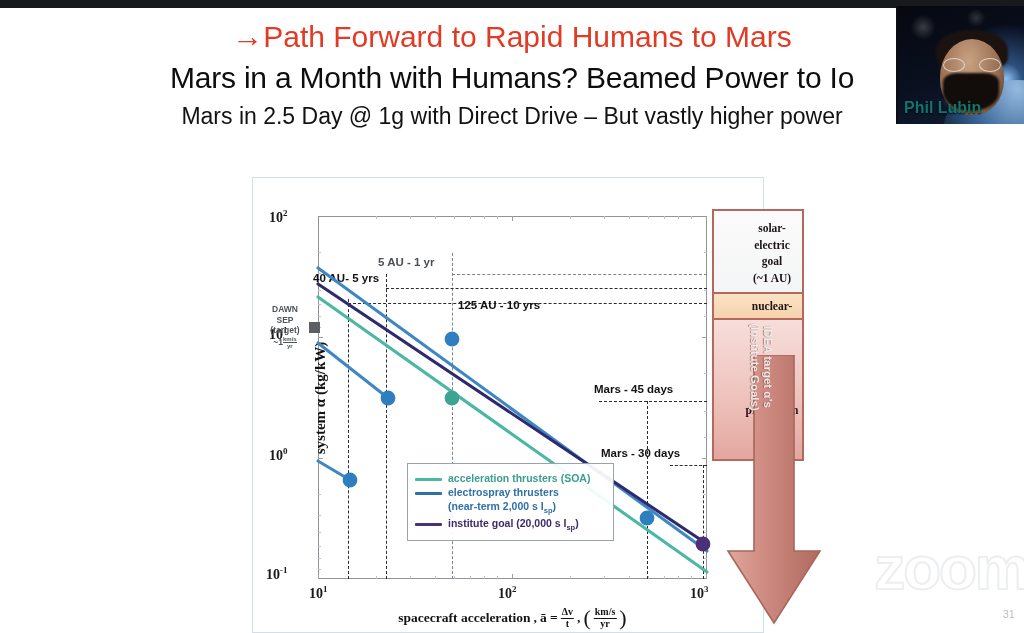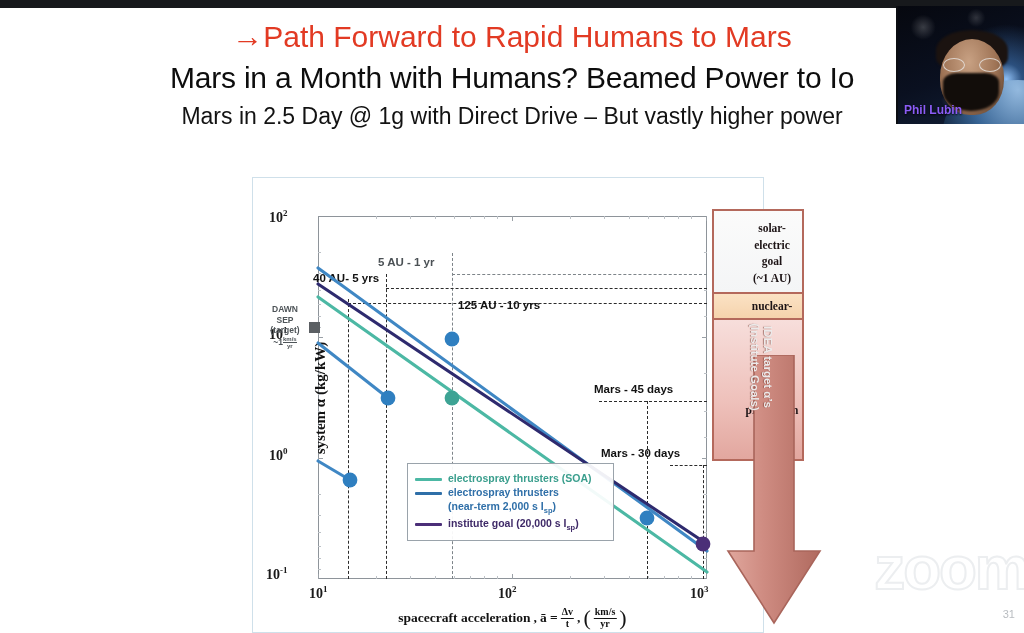--- a/index.html
+++ b/index.html
@@ -79,21 +79,21 @@
   }
   #video-tile .glasses i.l { left:0; }
   #video-tile .glasses i.r { right:0; }
   #video-tile .beard {
     position:absolute; left:36%; top:57%; width:56px; height:38px;
     border-radius:24% 24% 50% 50%;
     background:#120d0a; filter:blur(0.8px);
   }
   #video-name {
     position:absolute; left:6px; bottom:7px;
-    color:#8b5cf6; font-size:12px; font-weight:700;
+    color:#0f766e; font-size:16px; font-weight:700;
     text-shadow:0 1px 2px rgba(0,0,0,.95);
   }
 
   
   #chart-card {
     position:absolute; left:252px; top:177px; width:512px; height:456px;
     background:#ffffff; border:1px solid #cfe0ea;
   }
 
   
@@ -413,21 +413,21 @@
       <circle cx="134" cy="182" r="7.4" fill="#3da394"></circle>
       <circle cx="70" cy="182" r="7.4" fill="#2f7fc0"></circle>
       <circle cx="32" cy="264" r="7.4" fill="#2f7fc0"></circle>
       <circle cx="329" cy="302" r="7.4" fill="#2f7fc0"></circle>
       <circle cx="385" cy="328" r="7.4" fill="#4b2f78"></circle>
     </svg>
 
     <div id="legend">
       <div class="row">
         <span class="swatch" style="background:#4cb8a4;"></span>
-        <span class="txt" style="color:#3a9e8d;">electrospray thrusters (SOA)</span>
+        <span class="txt" style="color:#3a9e8d;">acceleration thrusters (SOA)</span>
       </div>
       <div class="row">
         <span class="swatch" style="background:#2f6fa8;"></span>
         <span class="txt" style="color:#2f6fa8;"><span>electrospray thrusters</span><br><span>(near-term 2,000 s I</span><sub>sp</sub><span>)</span></span>
       </div>
       <div class="row">
         <span class="swatch" style="background:#4b2f78;"></span>
         <span class="txt" style="color:#3f2a68;"><span>institute goal (20,000 s I</span><sub>sp</sub><span>)</span></span>
       </div>
     </div>

